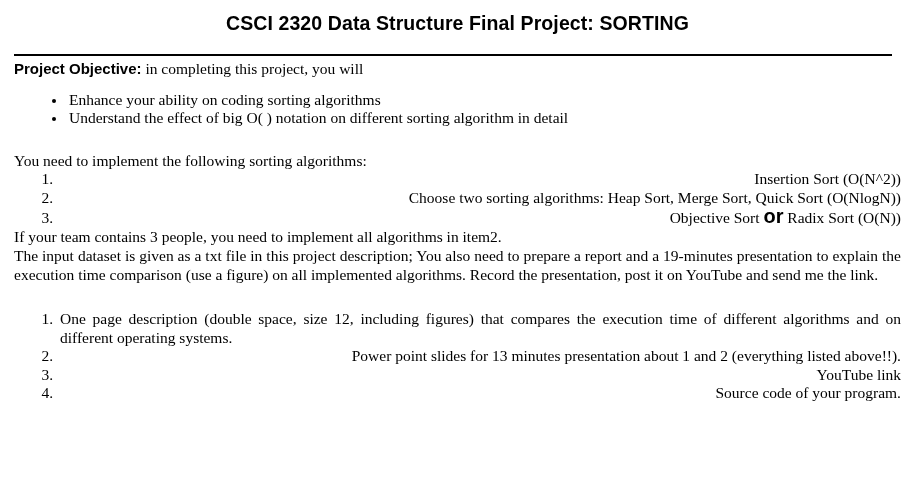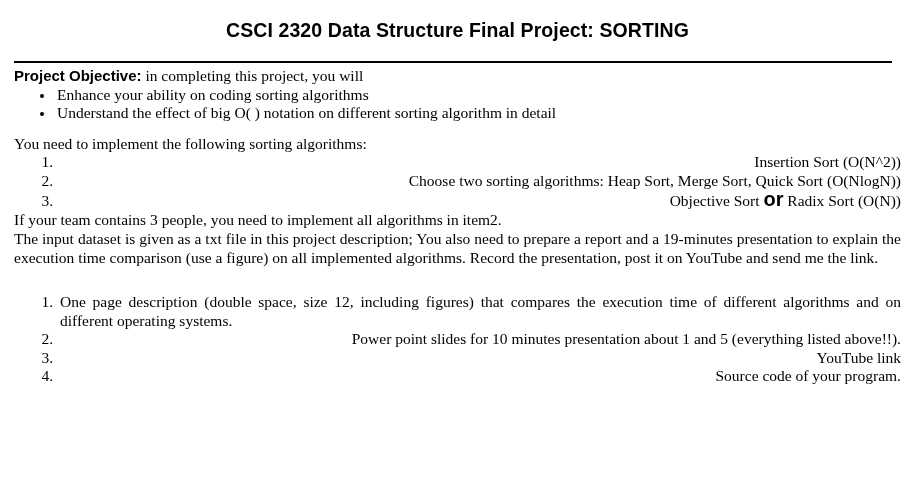--- a/index.html
+++ b/index.html
@@ -27,21 +27,21 @@
   .title-block {
     text-align: center;
     padding-top: 10px;
   }
   .doc-title {
     font-family: "Liberation Sans", "DejaVu Sans", sans-serif;
     font-weight: bold;
     font-size: 19.5px;
     line-height: 24px;
     letter-spacing: 0.1px;
-    margin: 8px;
+    margin: 1px;
   }
   .doc-subtitle {
     font-family: "Liberation Sans", "DejaVu Sans", sans-serif;
     font-weight: normal;
     font-size: 19.5px;
     line-height: 26px;
     margin: 0;
   }
 
   
@@ -81,21 +81,21 @@
   }
   .para.justify {
     text-align: justify;
   }
 
   .objective-line {
     margin-top: 4px;
   }
 
   ul.bullets {
-    margin: 0;
+    margin: 12px;
     padding-left: 41px;
     list-style-type: disc;
   }
   ul.bullets li {
     font-size: 15.5px;
     line-height: 18.5px;
     padding-left: 2px;
   }
   ul.bullets li::marker {
     font-size: 13px;
@@ -161,19 +161,19 @@
 
     <p class="para">If your team contains 3 people, you need to implement all algorithms in item2.</p>
 
     <p class="para justify dataset-para">The input dataset is given as a txt file in this project description; You also need to prepare a report and a 19-minutes presentation to explain the execution time comparison (use a figure) on all implemented algorithms.  Record the presentation, post it on YouTube and send me the link.</p>
 
     <div class="spacer-26"></div>
 
 
     <ol class="numbers submit">
       <li class="justified">One page description (double space, size 12, including figures) that compares the execution time of different algorithms and on different operating systems.</li>
-      <li>Power point slides for 10 minutes presentation about 1 and 5 (everything listed above!!).</li>
+      <li>Power point slides for 13 minutes presentation about 1 and 2 (everything listed above!!).</li>
       <li>YouTube link</li>
       <li>Source code of your program.</li>
     </ol>
 
   </div>
 </div>
 
 </body></html>

